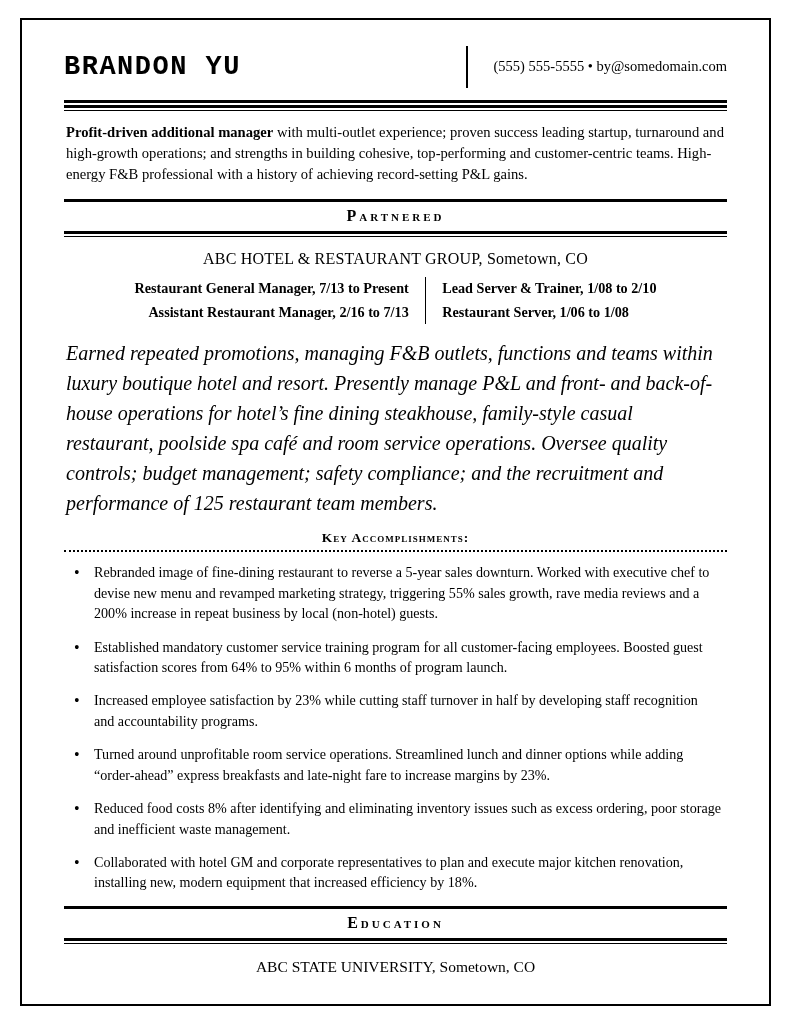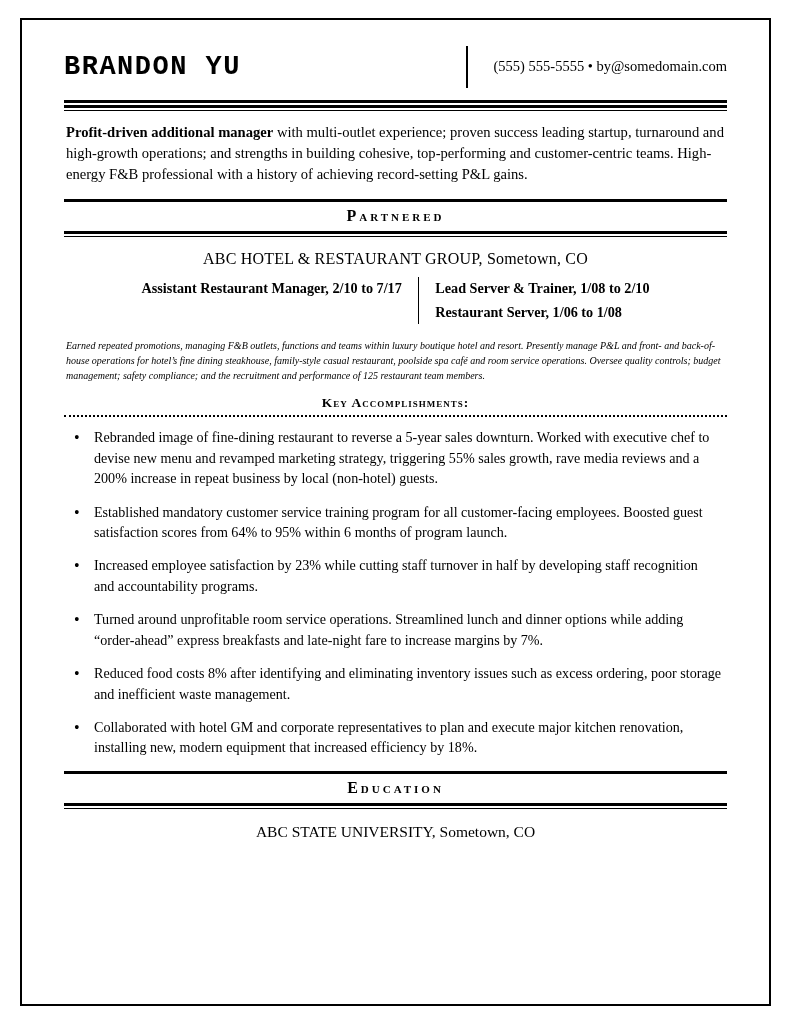--- a/index.html
+++ b/index.html
@@ -122,21 +122,21 @@
   .role-col.right {
     text-align: left;
     padding-left: 16px;
   }
   .roles-divider {
     width: 1.5px;
     background: #000000;
   }
   .blurb {
     font-style: italic;
-    font-size: 10px;
+    font-size: 20px;
     line-height: 1.5;
     padding: 6px 2px 12px 2px;
   }
   .accomp-title {
     text-align: center;
     font-size: 13.5px;
     font-weight: bold;
     font-variant: small-caps;
     letter-spacing: 1px;
     padding-bottom: 4px;
@@ -198,39 +198,40 @@
 
     <div class="rule-thick"></div>
     <div class="section-band">Partnered</div>
     <div class="rule-thick"></div>
     <div class="rule-thin" style="margin-top:2px"></div>
 
     <div class="company">ABC HOTEL &amp; RESTAURANT GROUP, Sometown, CO</div>
 
     <div class="roles">
       <div class="role-col left">
-        <div>Assistant Restaurant Manager, 2/10 to 7/17</div>
+        <div>Restaurant General Manager, 7/13 to Present</div>
+        <div>Assistant Restaurant Manager, 2/16 to 7/13</div>
       </div>
       <div class="roles-divider"></div>
       <div class="role-col right">
         <div>Lead Server &amp; Trainer, 1/08 to 2/10</div>
         <div>Restaurant Server, 1/06 to 1/08</div>
       </div>
     </div>
 
     <div class="blurb">Earned repeated promotions, managing F&amp;B outlets, functions and teams within luxury boutique hotel and resort. Presently manage P&amp;L and front- and back-of-house operations for hotel’s fine dining steakhouse, family-style casual restaurant, poolside spa café and room service operations. Oversee quality controls; budget management; safety compliance; and the recruitment and performance of 125 restaurant team members.</div>
 
     <div class="accomp-title">Key Accomplishments:</div>
     <div class="dotted"></div>
 
     <ul class="bullets">
       <li>Rebranded image of fine-dining restaurant to reverse a 5-year sales downturn. Worked with executive chef to devise new menu and revamped marketing strategy, triggering 55% sales growth, rave media reviews and a 200% increase in repeat business by local (non-hotel) guests.</li>
       <li>Established mandatory customer service training program for all customer-facing employees. Boosted guest satisfaction scores from 64% to 95% within 6 months of program launch.</li>
       <li>Increased employee satisfaction by 23% while cutting staff turnover in half by developing staff recognition and accountability programs.</li>
-      <li>Turned around unprofitable room service operations. Streamlined lunch and dinner options while adding “order-ahead” express breakfasts and late-night fare to increase margins by 7%.</li>
+      <li>Turned around unprofitable room service operations. Streamlined lunch and dinner options while adding “order-ahead” express breakfasts and late-night fare to increase margins by 23%.</li>
       <li>Reduced food costs 8% after identifying and eliminating inventory issues such as excess ordering, poor storage and inefficient waste management.</li>
       <li>Collaborated with hotel GM and corporate representatives to plan and execute major kitchen renovation, installing new, modern equipment that increased efficiency by 18%.</li>
     </ul>
 
     <div class="rule-thick"></div>
     <div class="section-band">Education</div>
     <div class="rule-thick"></div>
     <div class="rule-thin" style="margin-top:2px"></div>
 
     <div class="edu-school">ABC STATE UNIVERSITY, Sometown, CO</div>

